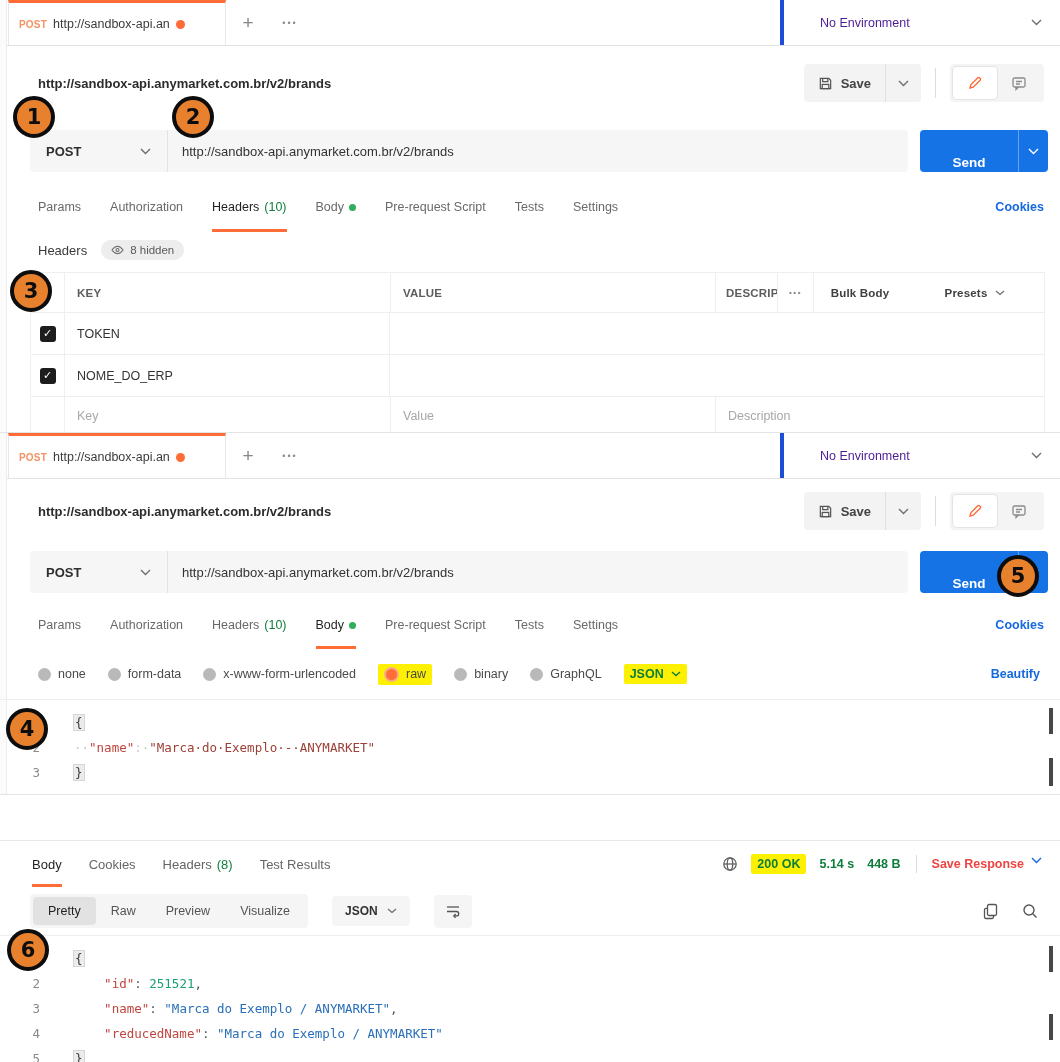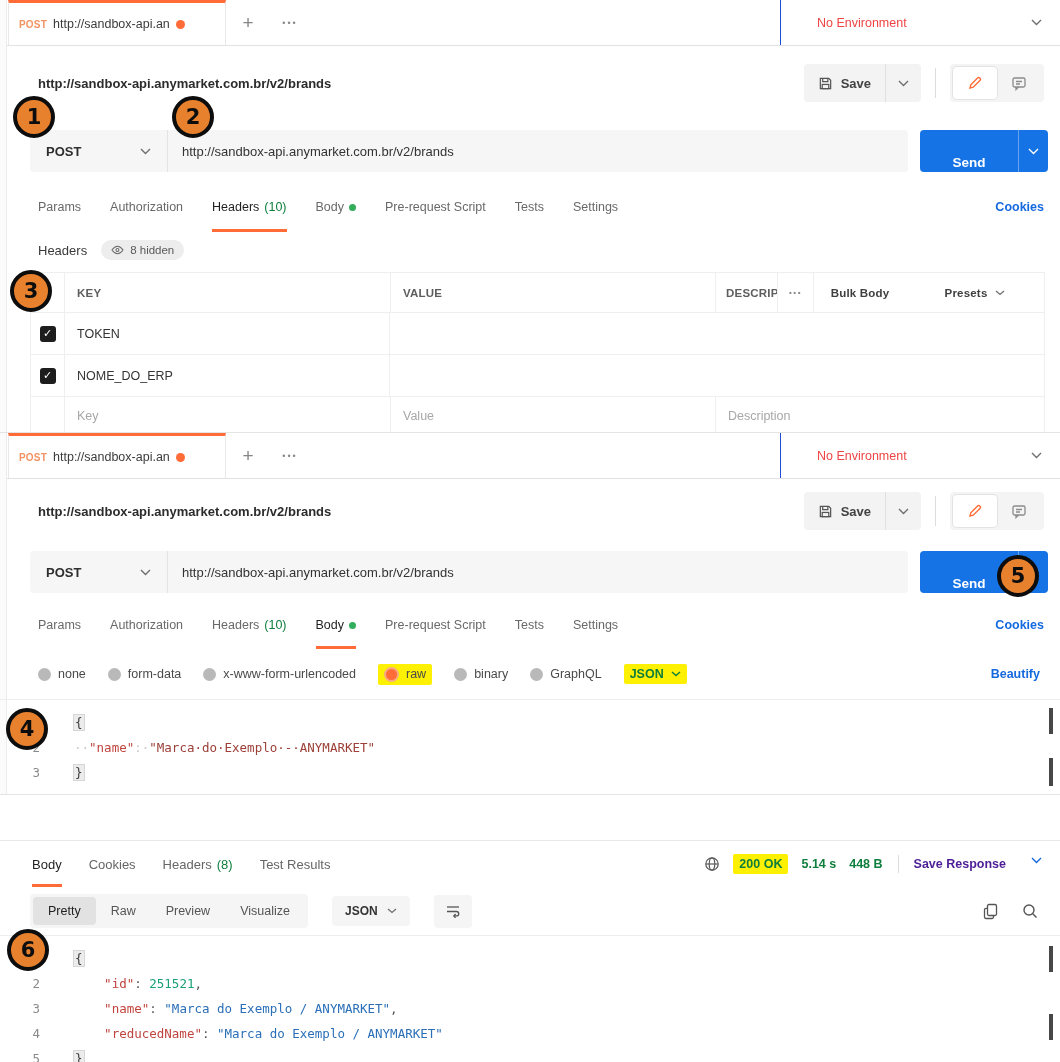--- a/index.html
+++ b/index.html
@@ -15,21 +15,21 @@
 
   
   .tabbar { height:46px; display:flex; align-items:stretch; border-bottom:1px solid #e2e2e2; background:#fff; padding-left:8px; }
   .tab { width:218px; display:flex; align-items:center; gap:6px; padding:0 10px;
          border-top:3px solid #ff6c37; border-left:1px solid #e8e8e8; border-right:1px solid #e8e8e8; background:#fff; }
   .tab-method { color:#f29364; font-size:10px; font-weight:bold; letter-spacing:.2px; }
   .tab-title { color:#3b3b3b; font-size:12.5px; white-space:nowrap; overflow:hidden; }
   .tab-dot { width:9px; height:9px; border-radius:50%; background:#ff6c37; flex:0 0 auto; }
   .tab-plus { width:44px; display:flex; align-items:center; justify-content:center; color:#878787; font-size:19px; font-weight:300; }
   .tab-more { width:40px; display:flex; align-items:center; justify-content:center; color:#8a8a8a; font-size:9px; letter-spacing:2px; }
-  .envbox { margin-left:auto; width:280px; border-left:1px solid #1d4ed8; display:flex; align-items:center; padding:0 18px 0 36px; color:#ef4444; font-size:12.5px; }
+  .envbox { margin-left:auto; width:280px; border-left:4px solid #1d4ed8; display:flex; align-items:center; padding:0 18px 0 36px; color:#4c1d95; font-size:12.5px; }
   .envbox .chev { margin-left:auto; }
   .chev { color:#6e6e6e; display:inline-flex; }
 
   
   .toolrow { display:flex; align-items:center; padding:0 16px 0 38px; }
   #shot1 .toolrow { height:74px; } #shot2 .toolrow { height:64px; }
   .doc-url { font-size:13px; font-weight:bold; color:#2c2c2c; flex:1; }
   .save-group { display:flex; align-items:stretch; height:38px; background:#f3f3f3; border-radius:4px; overflow:hidden; }
   .save-main { display:flex; align-items:center; gap:8px; padding:0 14px; color:#434343; font-size:13px; font-weight:600; }
   .save-chev { display:flex; align-items:center; padding:0 12px; border-left:1px solid #e0e0e0; }
@@ -103,21 +103,21 @@
   .tk-num { color:#19a078; }
   .tk-ws { color:#c9c9c9; }
   .tk-p { color:#555; }
   .tk-brace { background:#ececec; box-shadow:0 0 0 1px #d6d6d6; padding:0 1px; }
   .mark { position:absolute; right:7px; width:4px; background:#474747; }
 
   
   .resp-tabs { height:46px; display:flex; align-items:stretch; gap:27px; padding:0 18px 0 32px; font-size:13px; color:#666; }
   .resp-meta { margin-left:auto; display:flex; align-items:center; gap:13px; font-size:12.5px; }
   .grn { color:#0e7e3c; font-weight:bold; }
-  .save-resp { color:#4c1d95; font-weight:bold; display:flex; align-items:flex-start; gap:25px; }
+  .save-resp { color:#ef4444; font-weight:bold; display:flex; align-items:flex-start; gap:7px; }
   .save-resp .chev { color:#1569df; }
   .resp-toolbar { height:48px; display:flex; align-items:center; gap:24px; padding:0 22px 0 30px; }
   .segmented { display:flex; background:#f5f5f5; border-radius:4px; padding:3px; font-size:12.5px; color:#555; }
   .seg { padding:7px 15px; border-radius:4px; }
   .seg.active { background:#e2e2e2; color:#222; }
   .json-dd { background:#f5f5f5; border-radius:4px; padding:8px 13px; font-size:12px; color:#333; display:flex; align-items:center; gap:9px; font-weight:600; }
   .sq-btn { background:#f5f5f5; border-radius:4px; width:38px; height:33px; display:flex; align-items:center; justify-content:center; }
   .right-icons { margin-left:auto; display:flex; align-items:center; gap:24px; }
 
   

